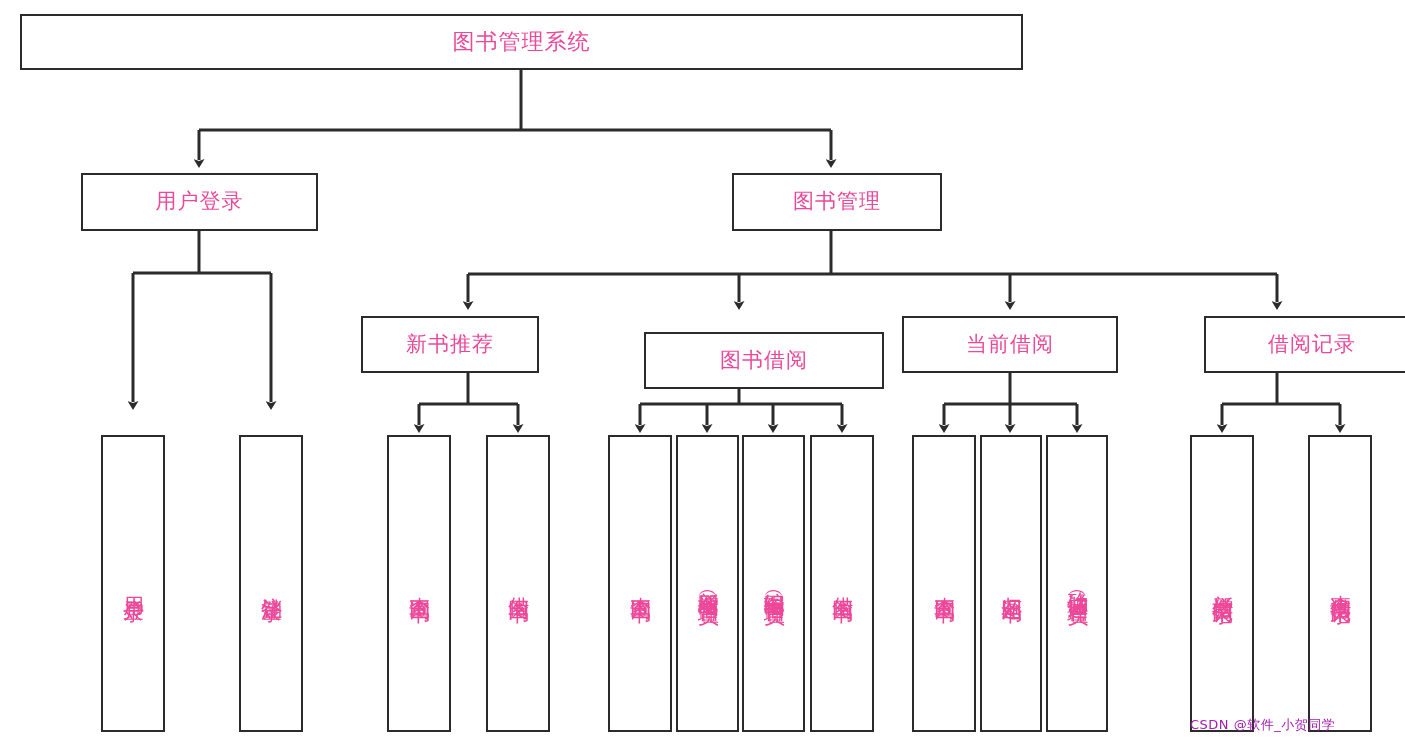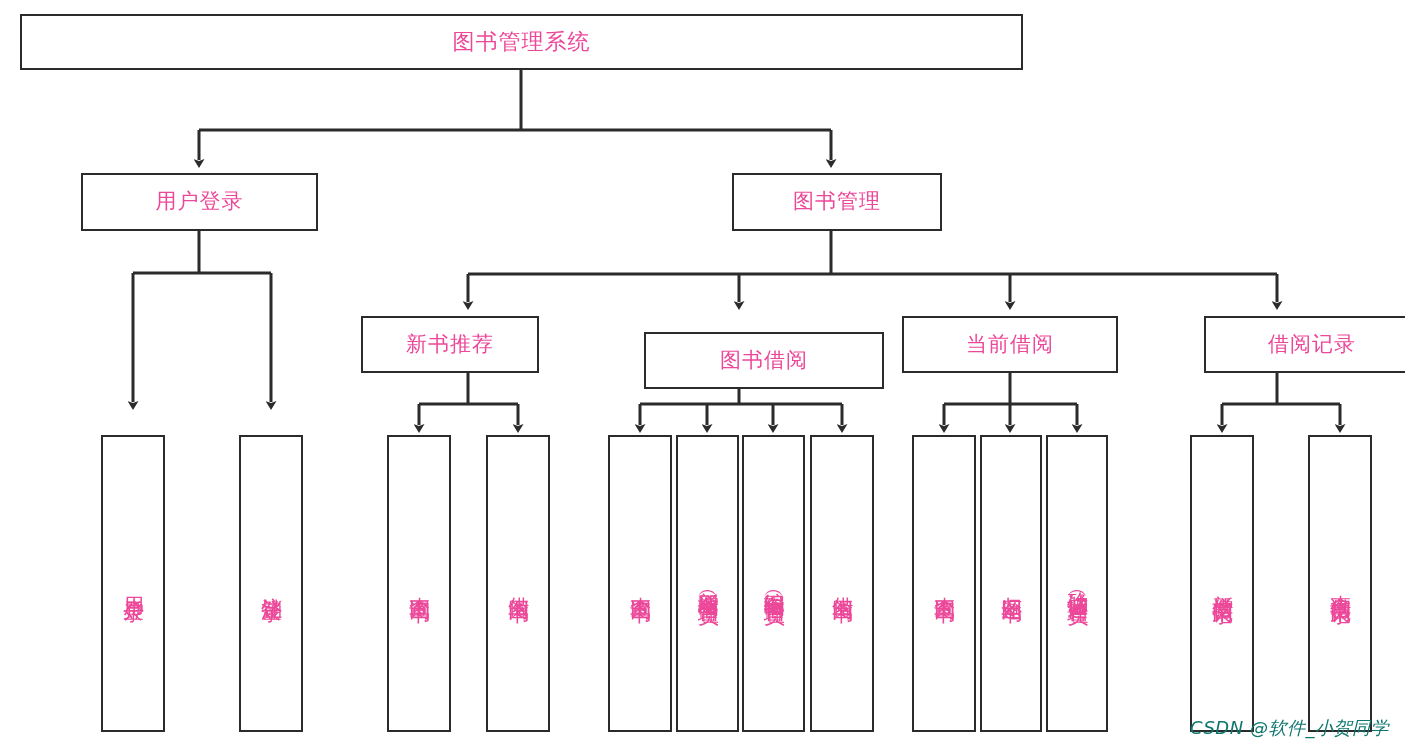--- a/index.html
+++ b/index.html
@@ -55,25 +55,24 @@
   .node.vert .vlabel {
     writing-mode: vertical-rl;
     text-orientation: upright;
     white-space: nowrap;
   }
   .node.root {
     font-size: 22px;
   }
   .watermark {
     position: absolute;
-    font-size: 18px;
-    color: #0f766e;
+    font-size: 13px;
+    color: #a21caf;
     white-space: nowrap;
     letter-spacing: 0.5px;
-    font-style: italic;
   }
 </style>
 </head>
 <body>
 
 <div id="canvas">
 
   <svg id="edges" viewBox="0 0 1405 747" width="1405" height="747">
     <defs>
       <marker id="arrow" markerWidth="9" markerHeight="11" refX="1" refY="5.5" orient="auto" markerUnits="userSpaceOnUse">

